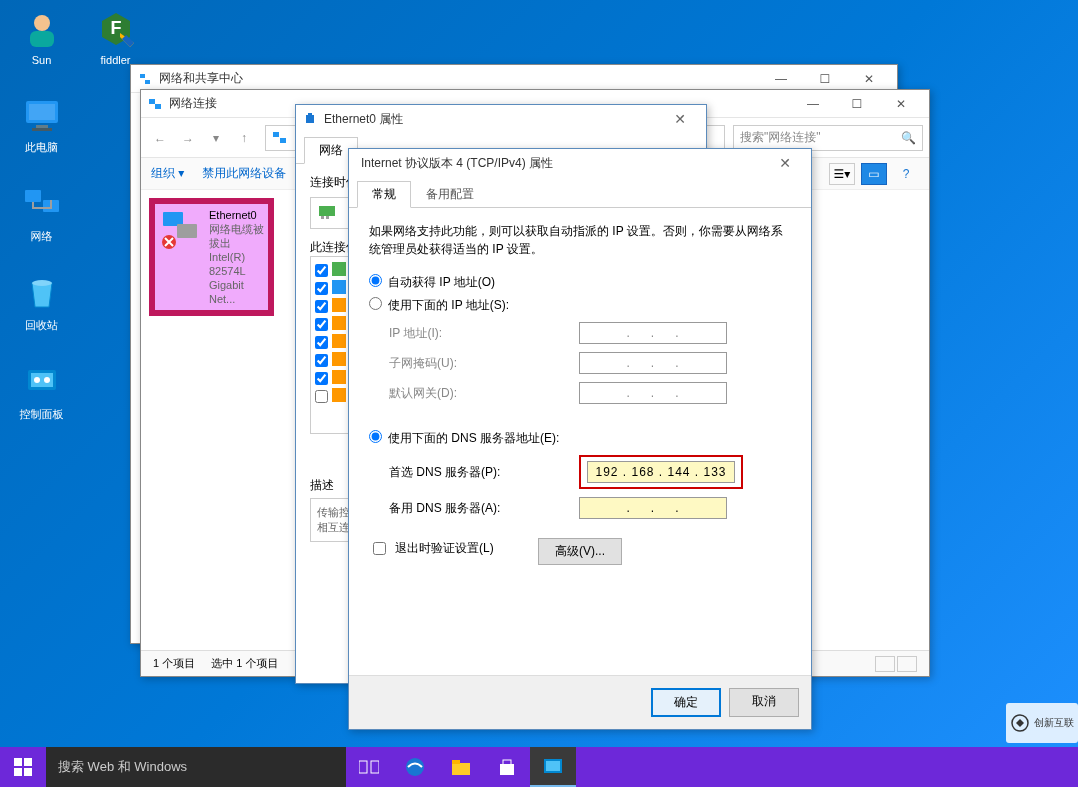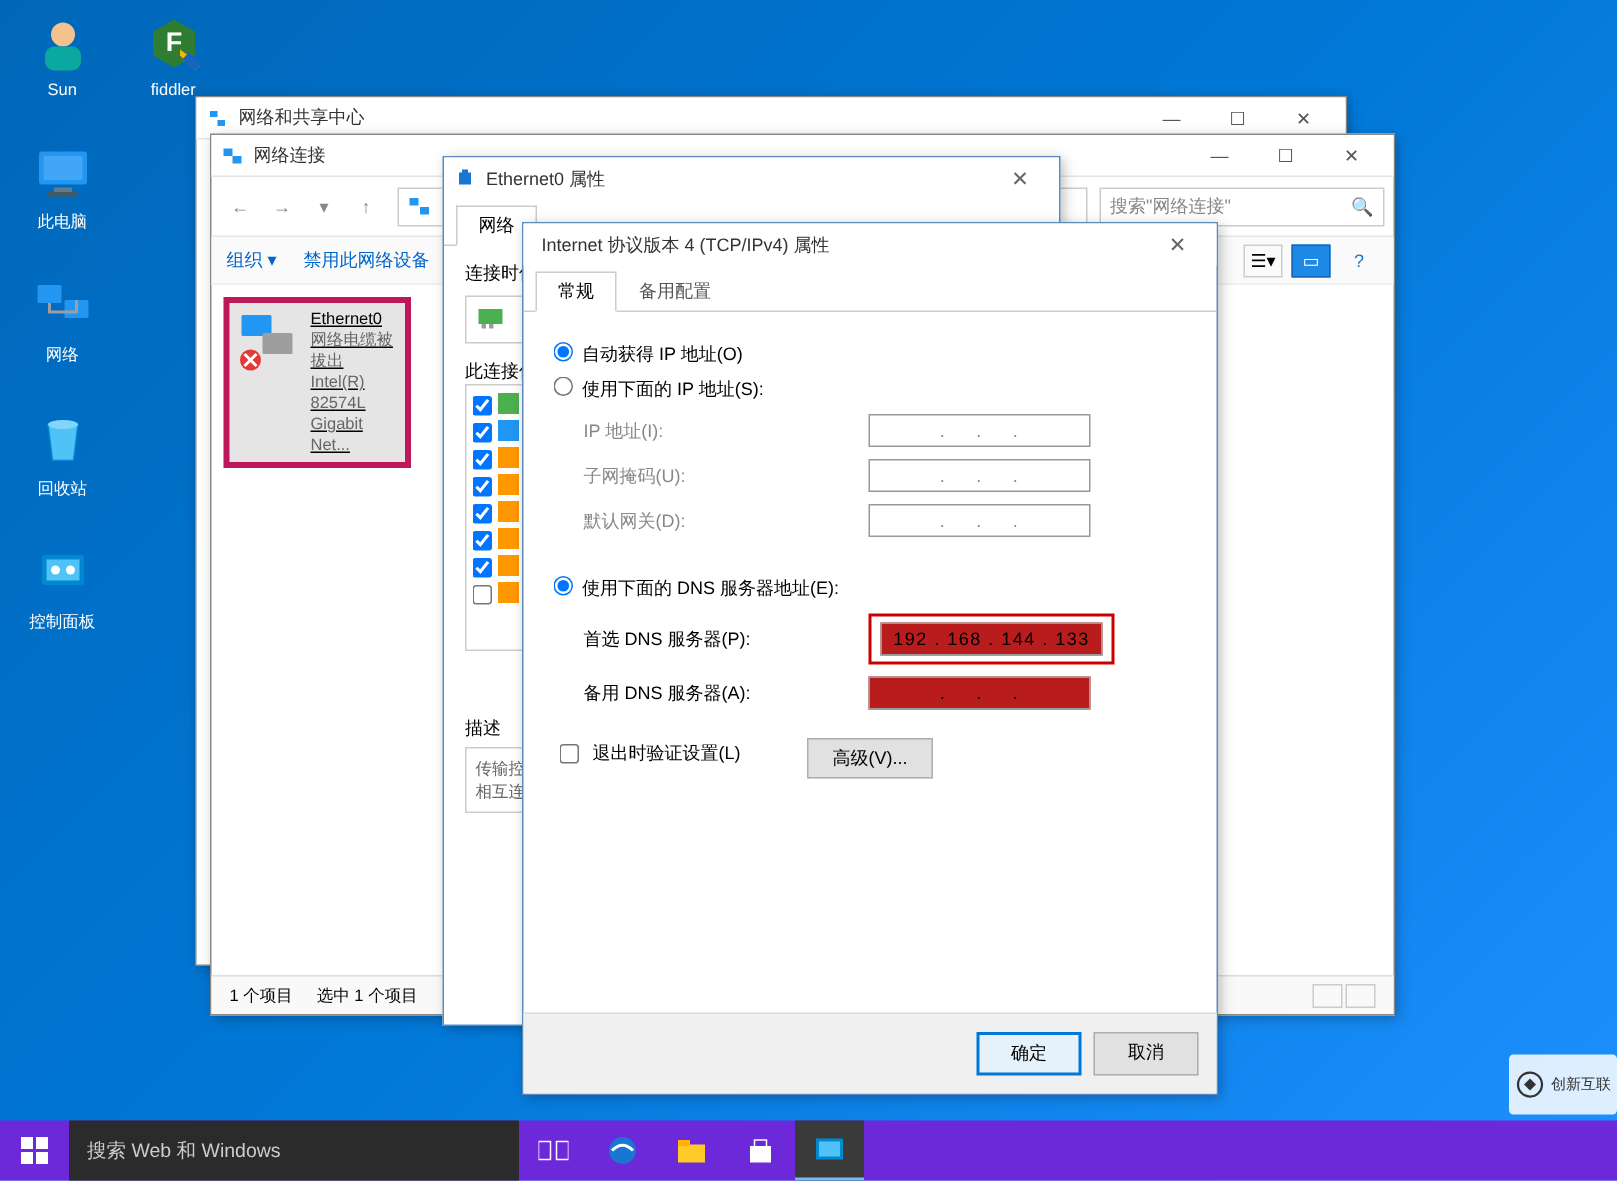--- a/index.html
+++ b/index.html
@@ -27,21 +27,21 @@
 #win-conn .navbar { height: 40px; display: flex; align-items: center; padding: 0 6px; border-bottom: 1px solid #e5e5e5; font-size: 12px; gap:2px; }
 #win-conn .navbtn { width:26px;height:26px;display:flex;align-items:center;justify-content:center;color:#888;border-radius:2px; }
 #win-conn .addr { flex:1; border:1px solid #ccc; height:26px; display:flex;align-items:center;padding:0 6px;margin:0 6px;}
 #win-conn .search { width:190px;border:1px solid #ccc;height:26px;display:flex;align-items:center;padding:0 6px;color:#888;}
 #win-conn .toolbar { height: 32px; display: flex; align-items: center; padding: 0 10px; font-size: 12px; gap: 18px; border-bottom: 1px solid #eee; background:#fafafa;}
 #win-conn .toolbar .tbtn { color: #0066cc; }
 #win-conn .toolbar .rtools { margin-left:auto;display:flex;gap:6px;}
 #win-conn .toolbar .rtools div { width:26px;height:22px;border:1px solid #ccc;display:flex;align-items:center;justify-content:center;}
 #win-conn .content { padding: 8px; display:flex;}
 .adapter { width: 125px; display: flex; gap: 6px; font-size: 11px; padding: 4px; border:1px solid transparent;}
-.adapter.sel { background: #e5e5e5; border:4px solid #be185d;text-decoration:underline;}
+.adapter.sel { background: #f0abfc; border:6px solid #be185d;}
 .adapter .aicon { width: 44px; height: 44px; position:relative;}
 .adapter .ainfo { display:flex;flex-direction:column;line-height:14px;}
 .adapter .ainfo .aname { color:#000; }
 .adapter .ainfo .adesc { color:#666; }
 #win-conn .statusbar { position:absolute;bottom:0;left:0;right:0;height:26px;border-top:1px solid #ddd;display:flex;align-items:center;padding:0 12px;font-size:11px;gap:16px;background:#f9f9f9;}
 #win-conn .statusbar .rviews{margin-left:auto;display:flex;gap:2px;}
 #win-conn .statusbar .rviews div{width:20px;height:16px;border:1px solid #ccc;}
 
 
 #dlg-eth { left: 295px; top: 104px; width: 412px; height: 580px; border:1px solid #5b8bbc;}
@@ -68,21 +68,21 @@
 #dlg-ipv4 .close { width:40px;height:26px;display:flex;align-items:center;justify-content:center;font-size:14px;color:#666;}
 #dlg-ipv4 .tabs{display:flex;padding-left:8px;border-bottom:1px solid #ccc;margin-top:4px;}
 #dlg-ipv4 .body{padding:14px 20px;font-size:12px;}
 #dlg-ipv4 .intro{line-height:18px;margin-bottom:16px;}
 .radio-row{display:flex;align-items:flex-start;gap:6px;margin:6px 0;}
 .radio-row input{margin:0;}
 .iprows{margin-left:20px;}
 .iprow{display:flex;align-items:center;margin:8px 0;}
 .iprow .lbl{width:190px;color:#888;}
 .iprow.active .lbl{color:#000;}
-.ipfield{border:1px solid #999;width:148px;height:22px;display:flex;align-items:center;justify-content:center;font-size:12px;letter-spacing:1px;background:#b91c1c;}
+.ipfield{border:1px solid #999;width:148px;height:22px;display:flex;align-items:center;justify-content:center;font-size:12px;letter-spacing:1px;background:#fef9c3;}
 .ipfield.disabled{background:#fff;color:#888;}
 .ipfield .dot{margin:0 10px;}
 .dns-hl{border:2px solid #cc0000;padding:4px 6px;display:inline-block;}
 .checkrow{display:flex;align-items:center;gap:6px;margin-top:20px;}
 .advrow{display:flex;justify-content:center;margin-top:-20px;}
 #dlg-ipv4 .footer{position:absolute;bottom:0;left:0;right:0;padding:12px;display:flex;justify-content:flex-end;gap:8px;background:#f0f0f0;border-top:1px solid #ddd;margin-top:16px;}
 .btn.primary{border:2px solid #0078d7;background:#e5f1fb;}
 
 
 #taskbar { position:absolute;bottom:0;left:0;right:0;height:40px;background:#6d28d9;display:flex;align-items:center;}
@@ -334,20 +334,21 @@
 <div class="win" id="dlg-ipv4">
   <div class="titlebar">
     <div class="ttext" style="padding-left:6px;">Internet 协议版本 4 (TCP/IPv4) 属性</div>
     <div class="close">✕</div>
   </div>
   <div class="tabs">
     <div class="tab">常规</div>
     <div class="tabi">备用配置</div>
   </div>
   <div class="body">
+    <div class="intro">如果网络支持此功能，则可以获取自动指派的 IP 设置。否则，你需要从网络系统管理员处获得适当的 IP 设置。</div>
 
     <div class="radio-row">
         <input type="radio" name="ip" checked="" style="">
         <span>自动获得 IP 地址(O)</span>
       </div>
     <div class="radio-row">
         <input type="radio" name="ip" style="">
         <span>使用下面的 IP 地址(S):</span>
       </div>
     <div class="iprows">

